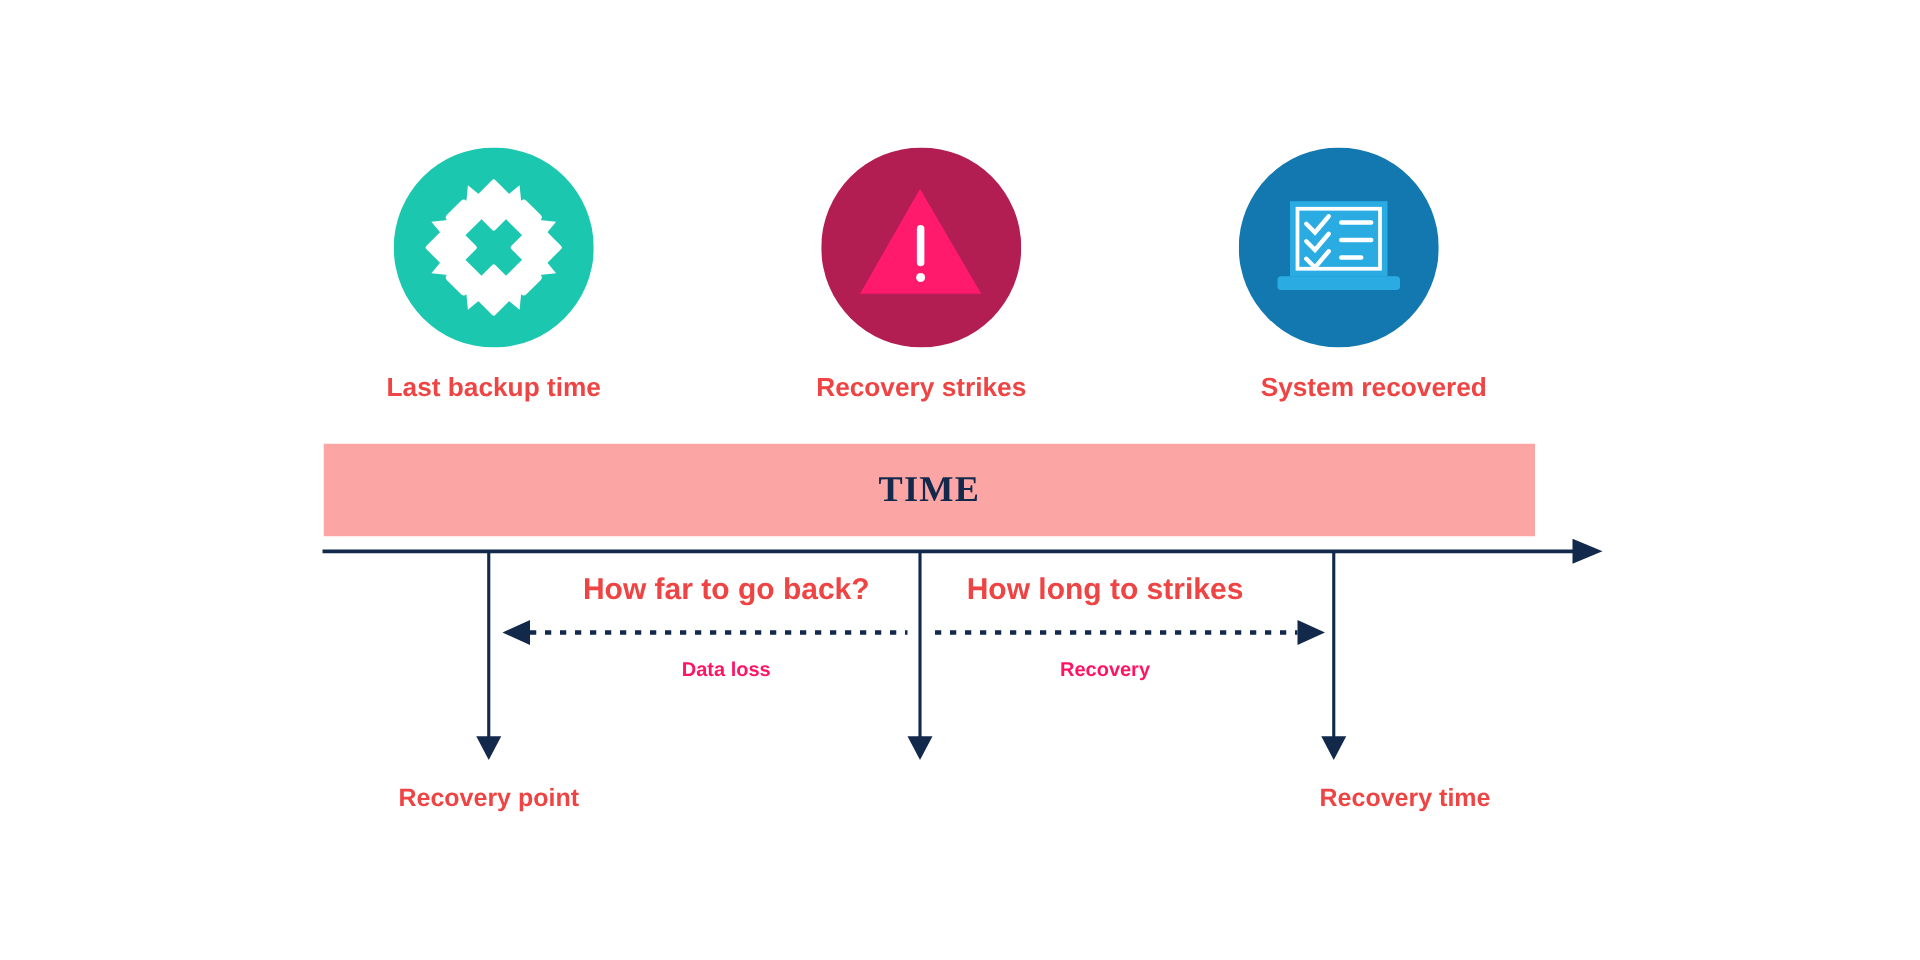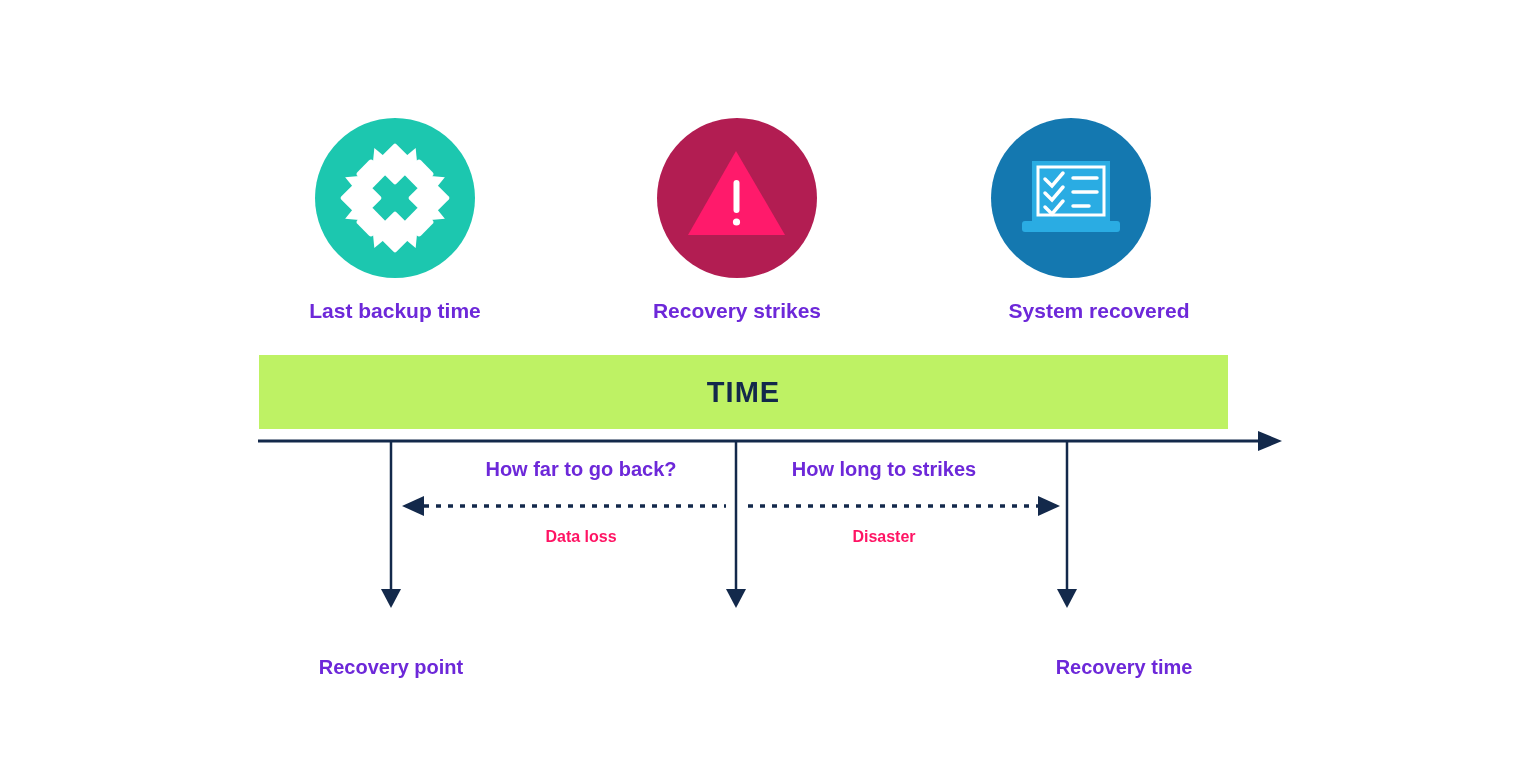--- a/index.html
+++ b/index.html
@@ -2,29 +2,29 @@
 <html><head>
 <meta charset="utf-8">
 <style>
   html,body{margin:0;padding:0;background:#fff;}
   #canvas{
     position:relative;width:1536px;height:768px;background:#ffffff;overflow:hidden;
     font-family:"Liberation Sans", sans-serif;
   }
   .abs{position:absolute;}
   .center-x{transform:translateX(-50%);white-space:nowrap;}
-  .navy-text{color:#6d28d9;}
+  .navy-text{color:#ef4444;}
   .pink-text{color:#FF1464;}
   .milestone-label{top:299px;font-size:21px;font-weight:bold;}
-  .question-label{top:458px;font-size:20px;font-weight:bold;}
+  .question-label{top:458px;font-size:24px;font-weight:bold;}
   .span-label{top:528px;font-size:16px;font-weight:bold;}
-  .marker-label{top:628px;font-size:20px;font-weight:bold;margin-top:28px;}
+  .marker-label{top:628px;font-size:20px;font-weight:bold;}
   #time-bar{
-    left:259px;top:355px;width:969px;height:74px;background:#bef264;
-    display:flex;align-items:center;justify-content:center;
+    left:259px;top:355px;width:969px;height:74px;background:#fca5a5;
+    display:flex;align-items:center;justify-content:center;font-family:Liberation Serif, serif;
   }
   #time-bar .bar-text{font-size:29px;font-weight:bold;letter-spacing:1px;color:#13294B;}
   .navy-stroke{stroke:#13294B;fill:none;}
   .navy-fill{fill:#13294B;}
   .white-fill{fill:#ffffff;}
   svg{display:block;}
   #lines-overlay{left:0;top:0;pointer-events:none;}
 </style>
 </head>
 <body>
@@ -99,18 +99,18 @@
     <polygon points="424,496 424,516 402,506" class="navy-fill"></polygon>
 
     <line x1="748" y1="506" x2="1038" y2="506" class="navy-stroke" stroke-width="3.5" stroke-dasharray="5 7"></line>
     <polygon points="1038,496 1038,516 1060,506" class="navy-fill"></polygon>
   </svg>
 
   <div class="abs center-x navy-text question-label" style="left:581px">How far to go back?</div>
   <div class="abs center-x navy-text question-label" style="left:884px">How long to strikes</div>
 
   <div class="abs center-x pink-text span-label" style="left:581px">Data loss</div>
-  <div class="abs center-x pink-text span-label" style="left:884px">Disaster</div>
+  <div class="abs center-x pink-text span-label" style="left:884px">Recovery</div>
 
   <div class="abs center-x navy-text marker-label" style="left:391px">Recovery point</div>
   <div class="abs center-x navy-text marker-label" style="left:1124px">Recovery time</div>
 
 </div>
 
 </body></html>

